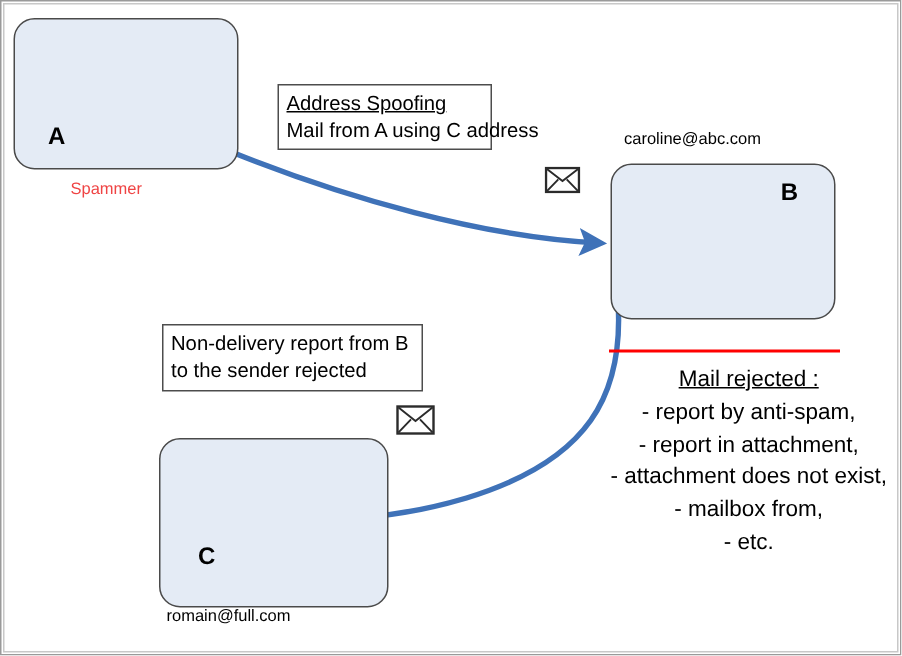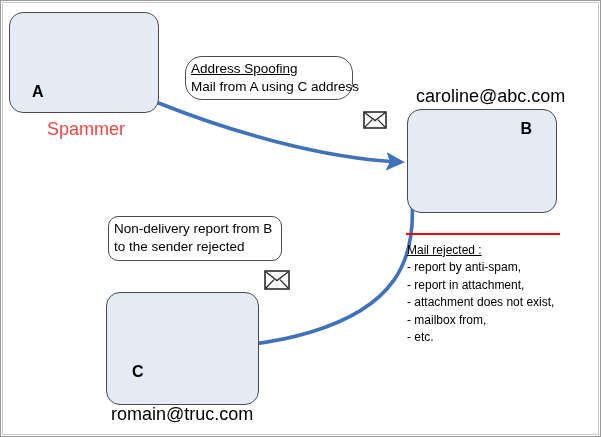--- a/index.html
+++ b/index.html
@@ -48,21 +48,21 @@
 
   #node-b { left: 406px; top: 108px; width: 150px; height: 104px; }
   #node-b .node-letter { right: 24px; top: 11px; }
 
   #node-c { left: 105px; top: 291px; width: 153px; height: 113px; }
   #node-c .node-letter { left: 25px; bottom: 24px; }
 
   
   .caption {
     position: absolute;
-    font-size: 18px;
+    font-size: 11px;
     color: #000;
     white-space: nowrap;
     line-height: 1.1;
     text-align: right;
   }
   #caption-spammer {
     left: 46px; top: 119px;
     color: #ef4444;
   }
   #caption-b-mail { left: 415px; top: 86px; }
@@ -75,32 +75,33 @@
     border: 1px solid #4d4d4d;
     box-sizing: border-box;
     font-size: 13.5px;
     color: #000;
     line-height: 1.35;
     padding: 3px 5px 4px 5px;
     white-space: nowrap;
   }
   .note .u { text-decoration: underline; }
 
-  #note-spoofing { left: 184px; top: 55px;  width: 168px; height: 44px; border-radius: 17px; }
-  #note-ndr      { left: 107px; top: 215px; width: 174px; height: 45px; border-radius: 10px; }
+  #note-spoofing { left: 184px; top: 55px;  width: 143px; height: 44px; }
+  #note-ndr      { left: 107px; top: 215px; width: 174px; height: 45px; }
 
   
   #rejected {
     position: absolute;
     left: 406px;
     top: 241px;
-    font-size: 12px;
+    font-size: 15px;
     color: #000;
     line-height: 1.45;
     white-space: nowrap;
+    text-align: center;
   }
   #rejected .head { text-decoration: underline; }
   #rejected ul {
     list-style: none;
     margin: 0;
     padding: 0;
   }
   #rejected li { margin: 0; padding: 0; }
 
   #red-rule {
@@ -146,21 +147,21 @@
   <div class="caption" id="caption-spammer">Spammer</div>
 
   <div class="caption" id="caption-b-mail">caroline@abc.com</div>
   <div class="node" id="node-b">
     <span class="node-letter">B</span>
   </div>
 
   <div class="node" id="node-c">
     <span class="node-letter">C</span>
   </div>
-  <div class="caption" id="caption-c-mail">romain@truc.com</div>
+  <div class="caption" id="caption-c-mail">romain@full.com</div>
 
   <div class="note" id="note-spoofing">
     <div class="u">Address Spoofing</div>
     <div>Mail from A using C address</div>
   </div>
 
   <div class="note" id="note-ndr">
     <div>Non-delivery report from B</div>
     <div>to the sender rejected</div>
   </div>

